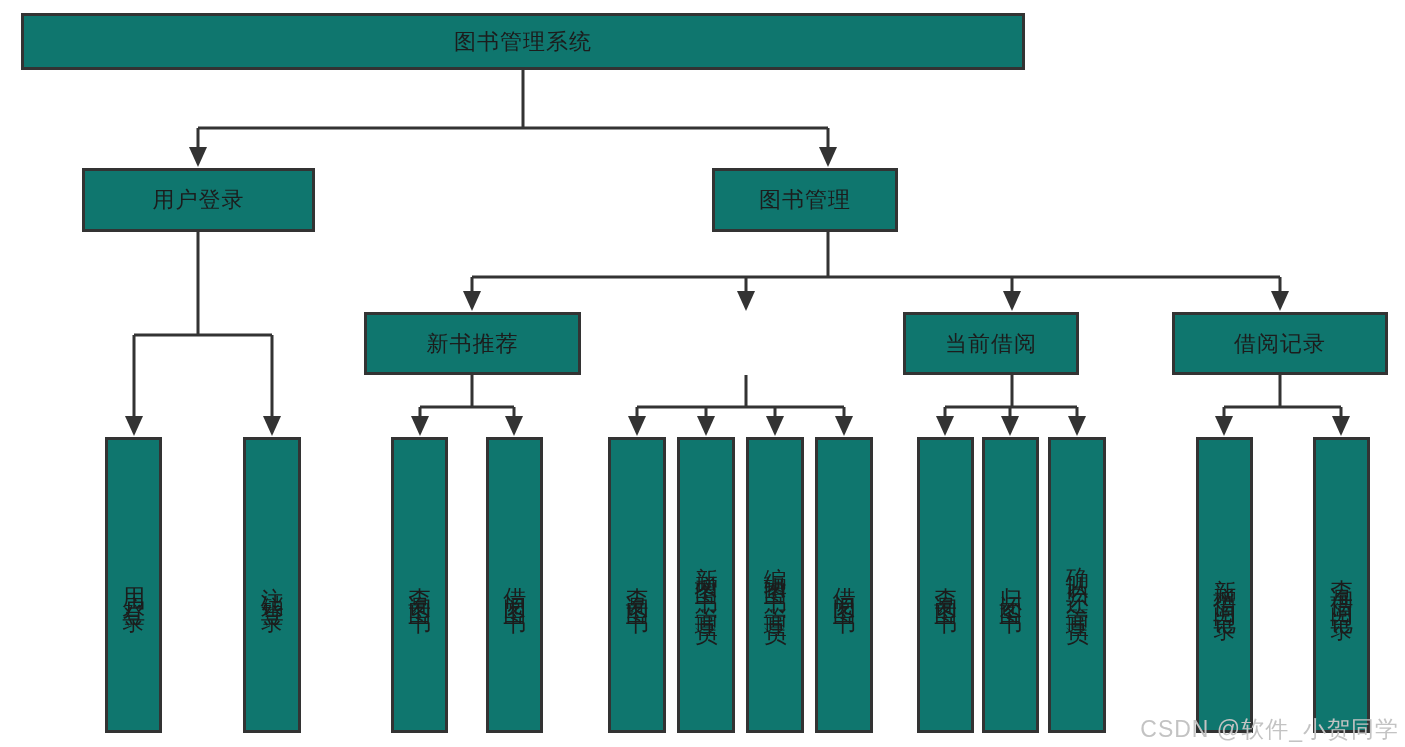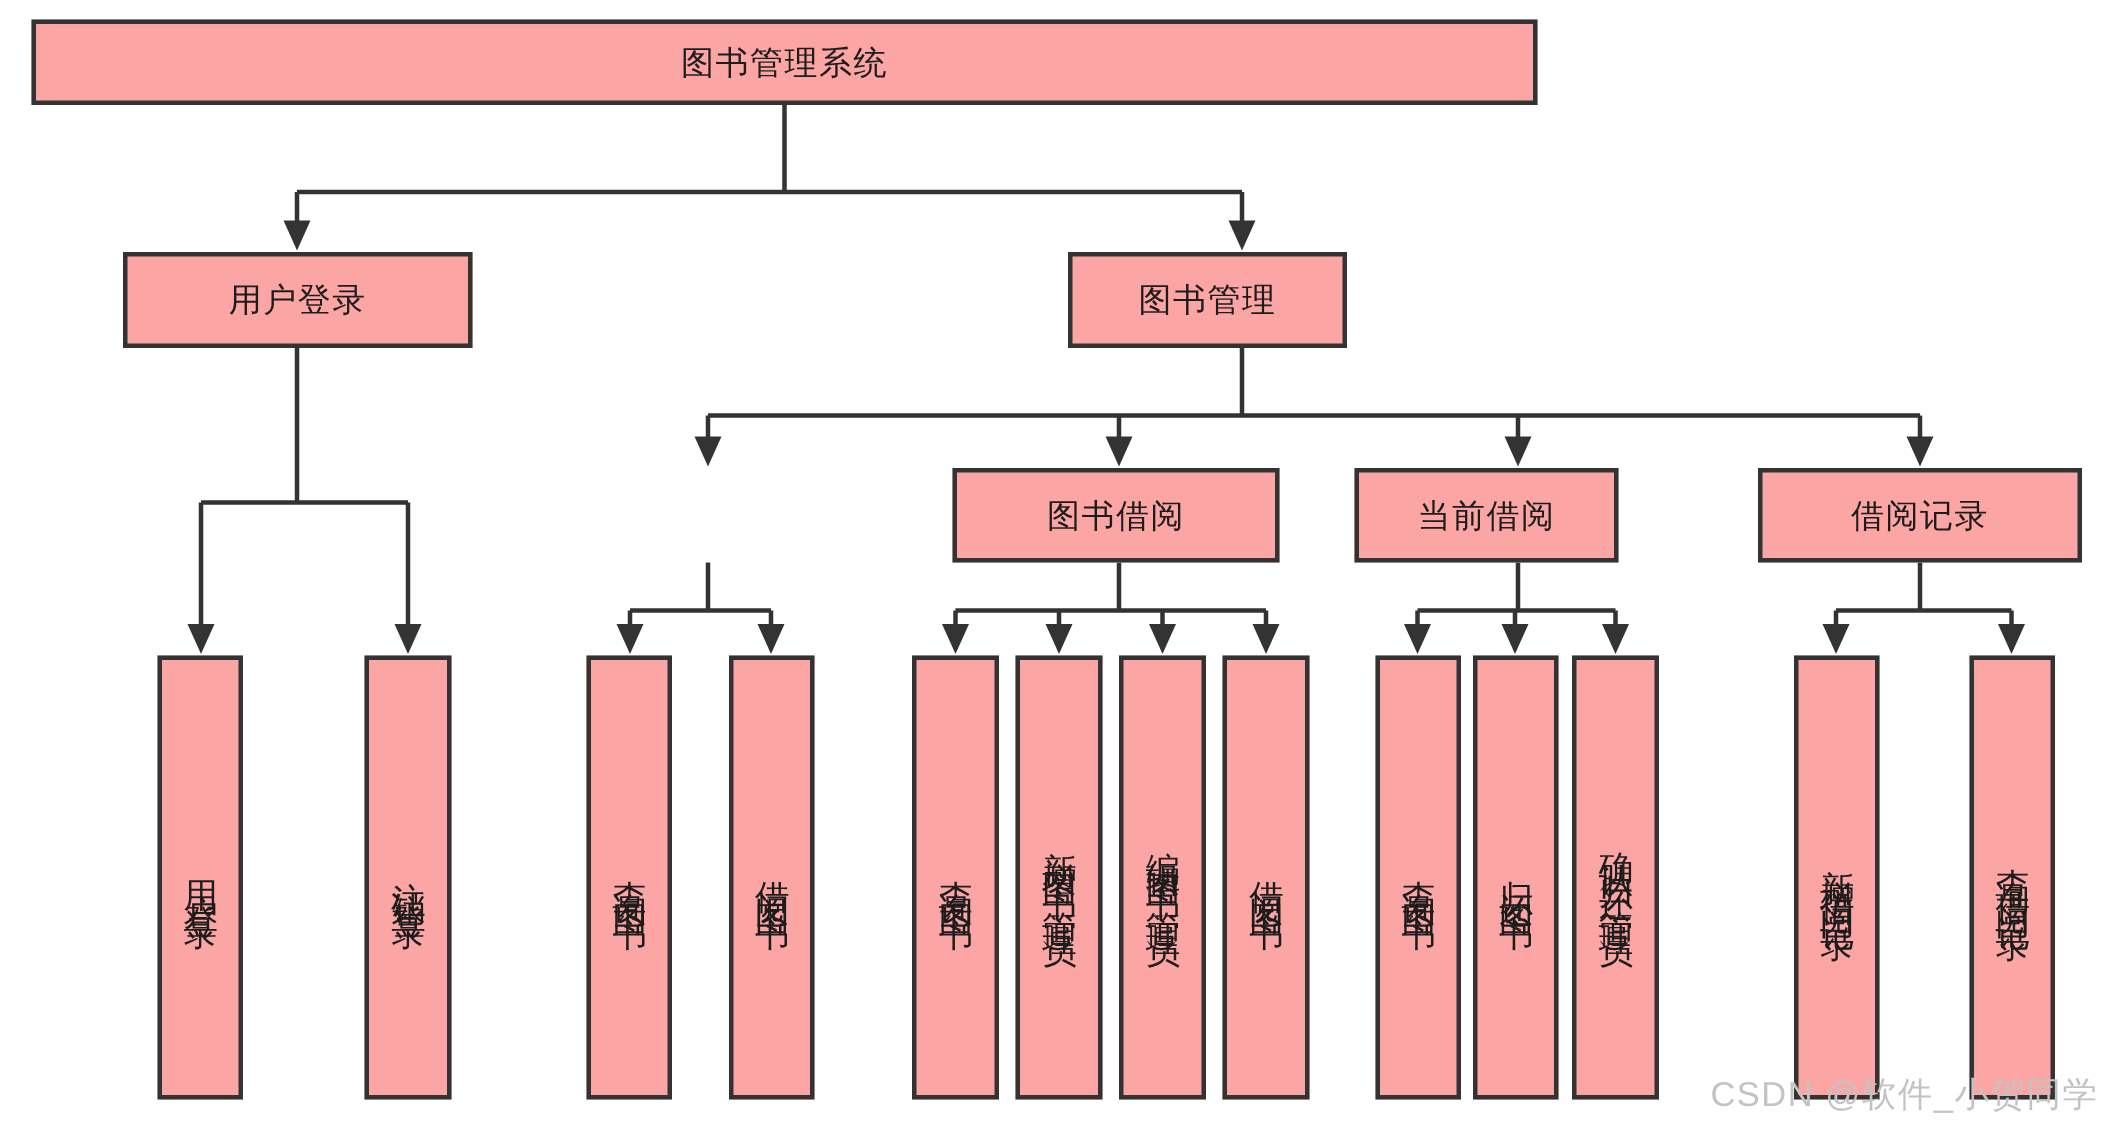--- a/index.html
+++ b/index.html
@@ -12,21 +12,21 @@
     overflow: hidden;
   }
   .connectors {
     position: absolute;
     left: 0; top: 0;
   }
   .node {
     position: absolute;
     box-sizing: border-box;
     border: 3px solid #333333;
-    background: #fca5a5;
+    background: #0f766e;
     display: flex;
     align-items: center;
     justify-content: center;
     color: #1c1c1c;
   }
   .node.h { font-size: 22px; letter-spacing: 1px; font-weight: 500; }
   .node.root { font-size: 22px; }
   .leaf {
     top: 437px;
     height: 296px;
@@ -92,21 +92,21 @@
       <polygon points="1215,416 1233,416 1224,436"></polygon>
       <polygon points="1332,416 1350,416 1341,436"></polygon>
     </g>
   </svg>
 
   <div class="node h root" style="left:21px; top:13px; width:1004px; height:57px;">图书管理系统</div>
 
   <div class="node h" style="left:82px; top:168px; width:233px; height:64px;">用户登录</div>
   <div class="node h" style="left:712px; top:168px; width:186px; height:64px;">图书管理</div>
 
-  <div class="node h" style="left:635px; top:312px; width:218px; height:63px;">图书借阅</div>
+  <div class="node h" style="left:364px; top:312px; width:217px; height:63px;">新书推荐</div>
   <div class="node h" style="left:903px; top:312px; width:176px; height:63px;">当前借阅</div>
   <div class="node h" style="left:1172px; top:312px; width:216px; height:63px;">借阅记录</div>
 
   <div class="node leaf" style="left:105px; width:57px;">
     <span>用户登录</span>
   </div>
   <div class="node leaf" style="left:243px; width:58px;">
     <span>注销登录</span>
   </div>
 

